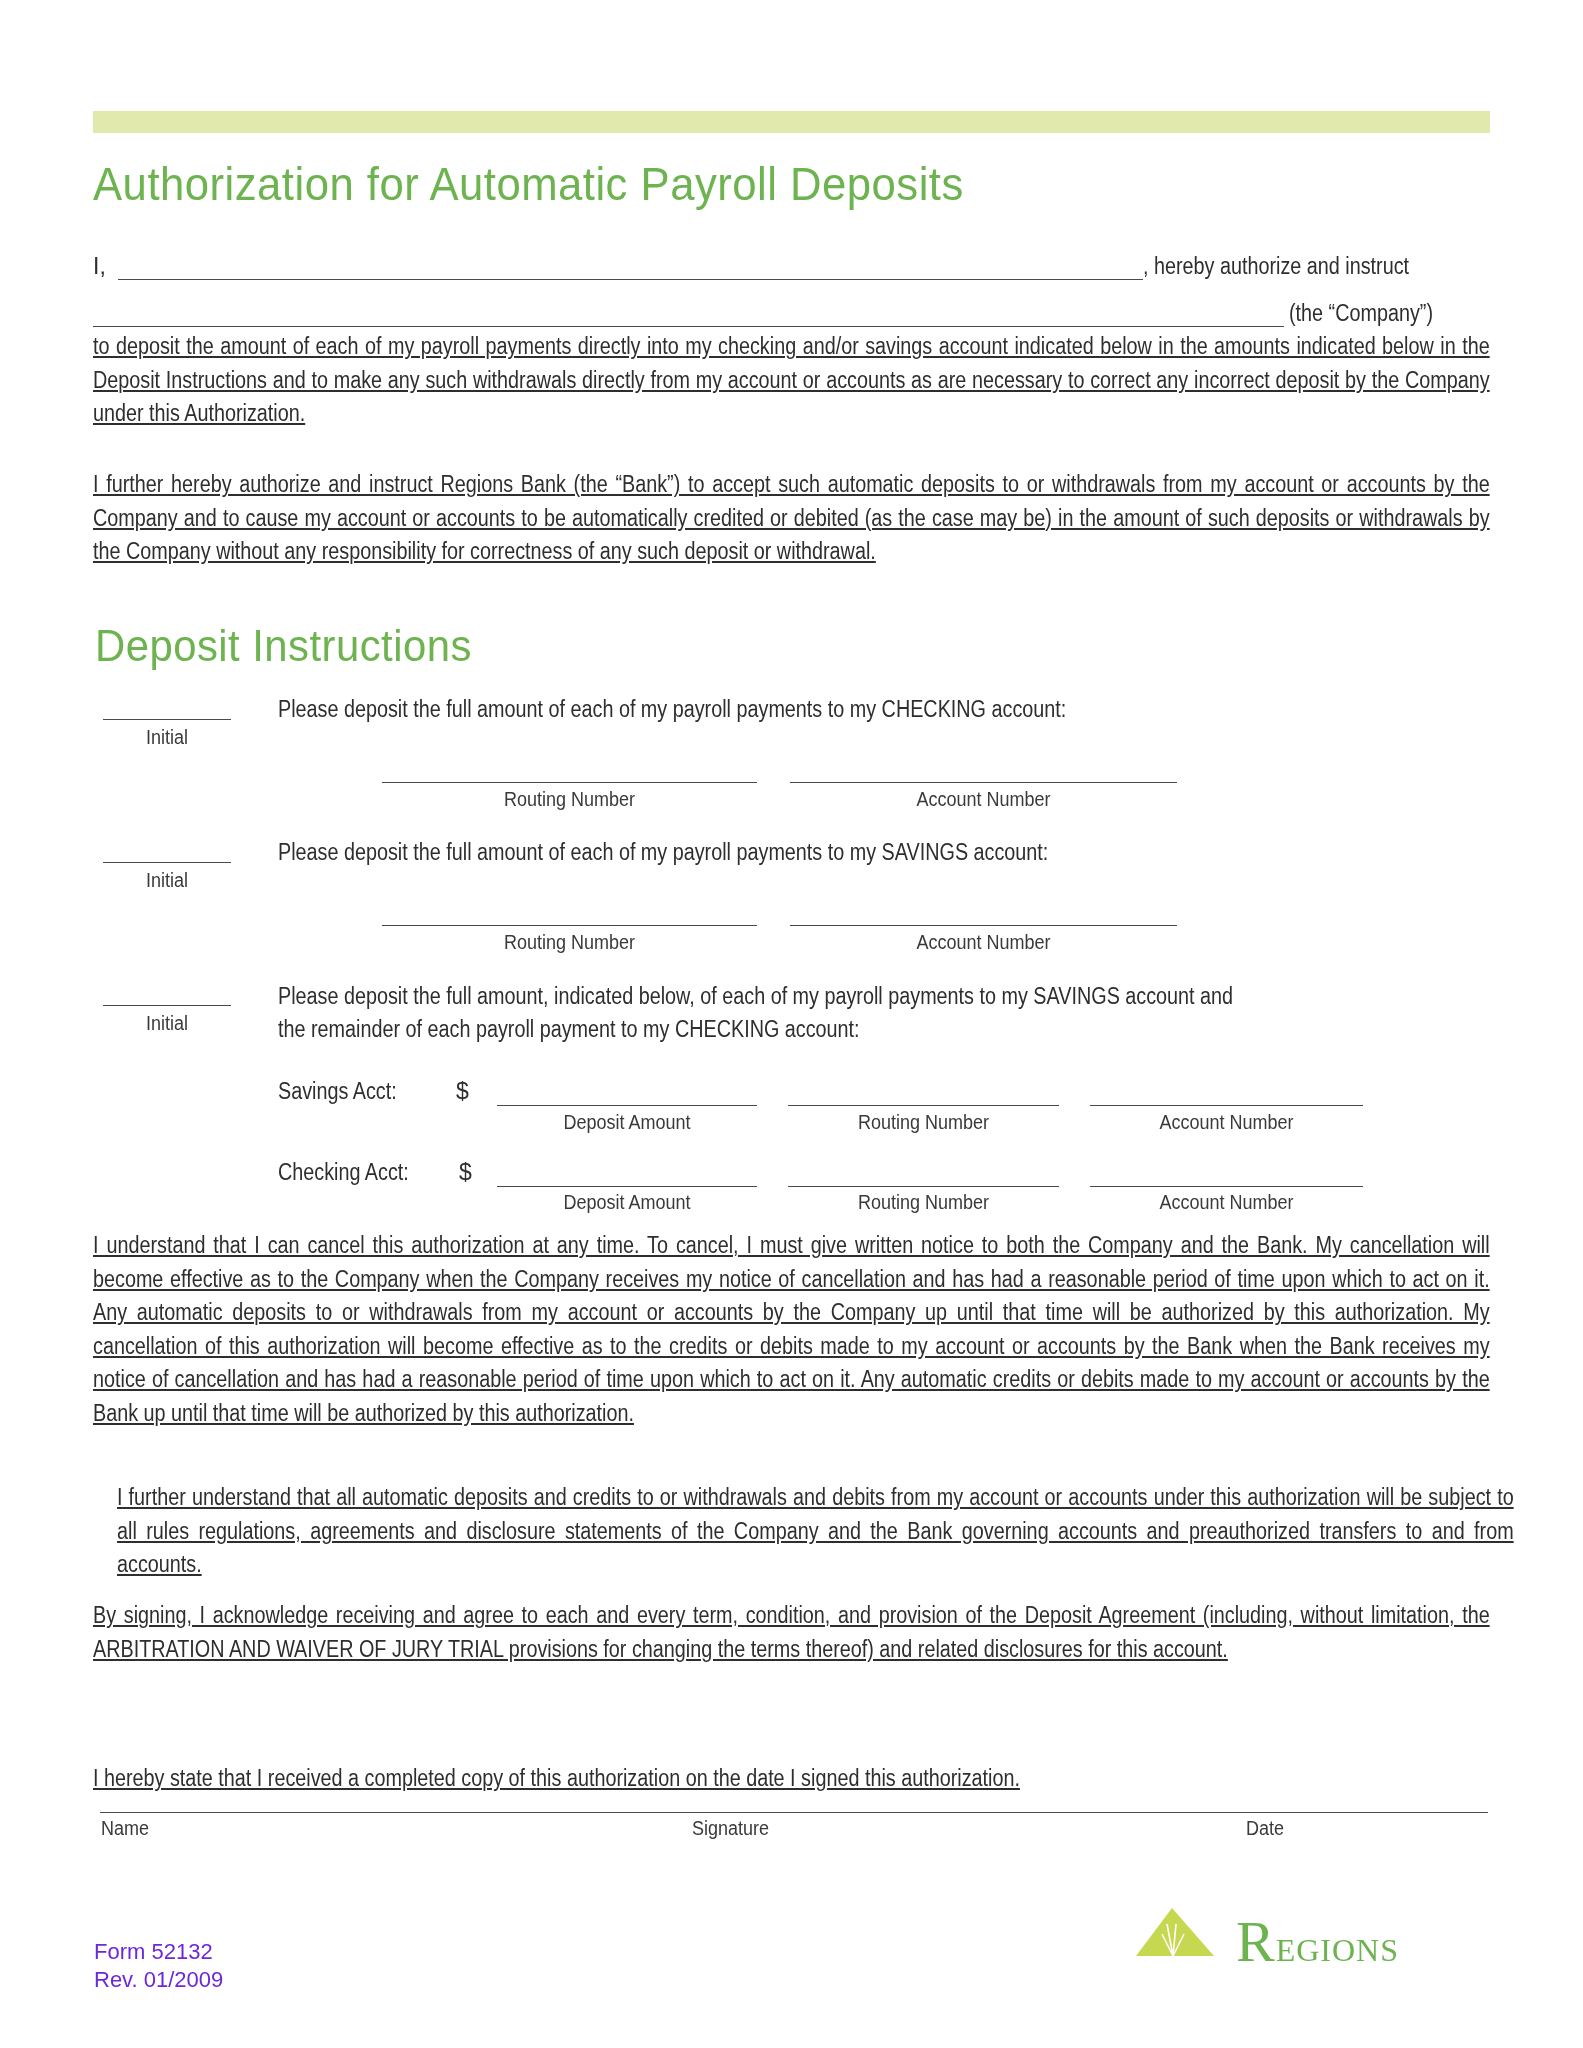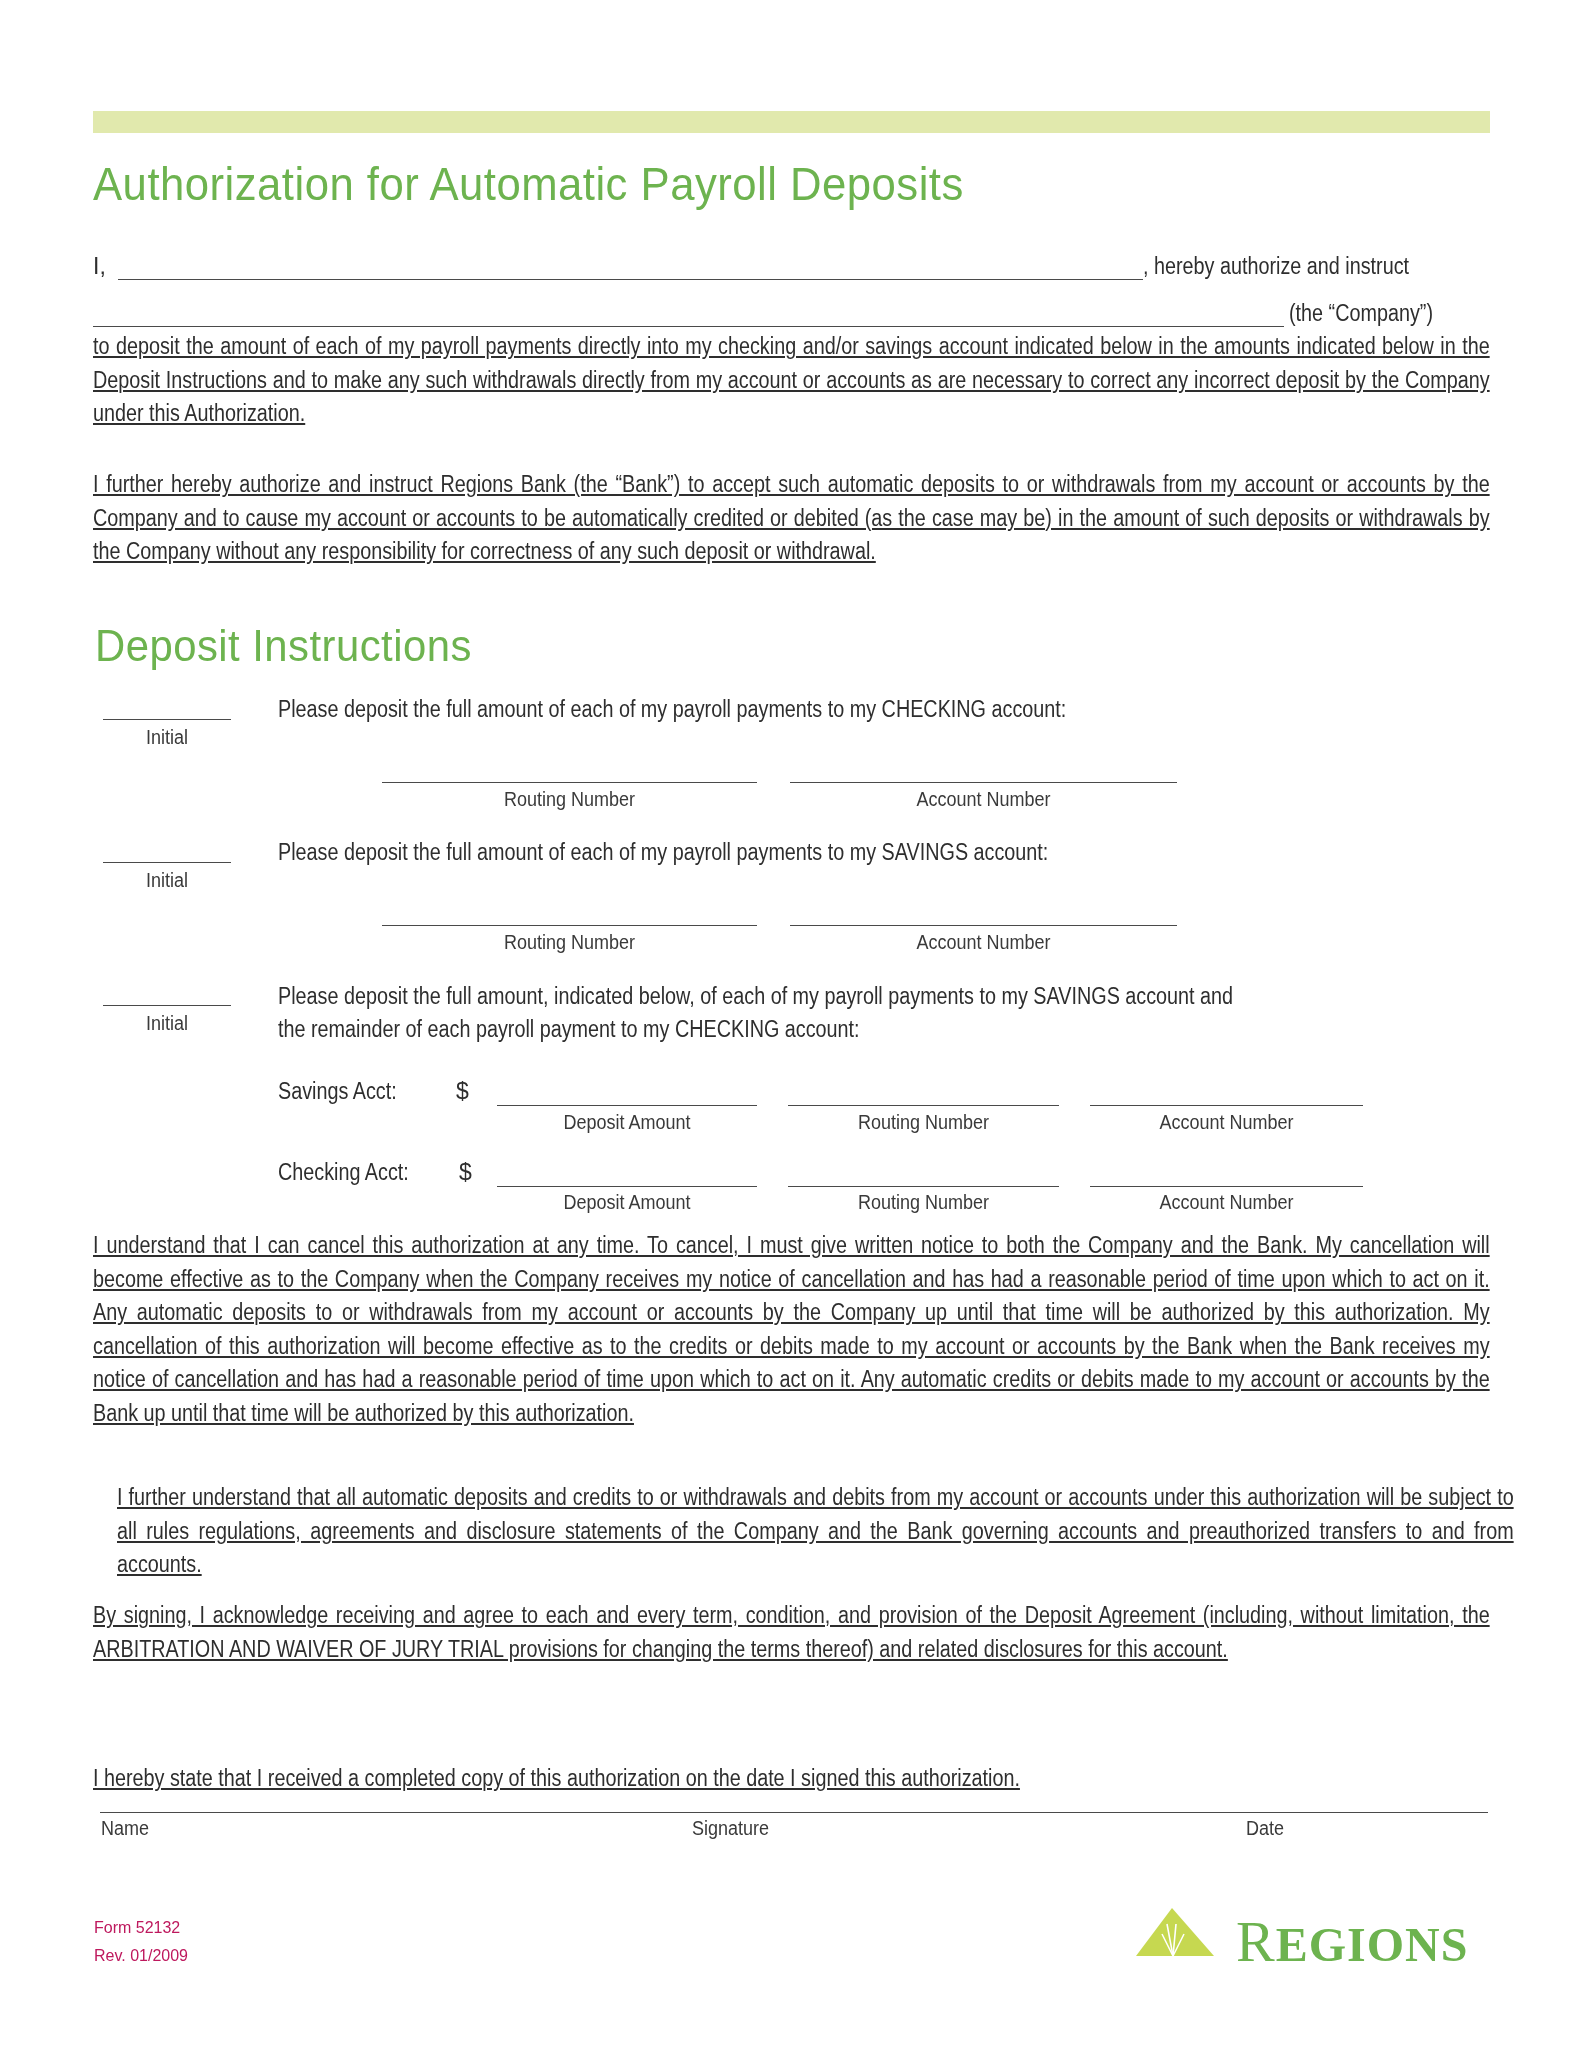--- a/index.html
+++ b/index.html
@@ -11,24 +11,24 @@
         transform:scaleX(0.93); transform-origin:left top; white-space:nowrap; font-weight:normal; }
   .h2 { left:95px; top:620px; font-size:45px; color:#6db34f; letter-spacing:0.5px;
         transform:scaleX(0.93); transform-origin:left top; white-space:nowrap; }
   .txt { font-size:23px; line-height:33px; white-space:nowrap; color:#2e2e2e; }
   .cond { transform:scaleX(0.86); transform-origin:left top; }
   .para { left:93px; width:1397px; font-size:23px; line-height:33.5px; color:#2e2e2e; text-align:justify;text-decoration:underline; }
   .para .in { width:1624px; transform:scaleX(0.86); transform-origin:left top; text-align:justify; text-align-last:left; }
   .line { height:0; border-top:1.6px solid #4a4a4a; }
   .small { font-size:20px; color:#3a3a3a; white-space:nowrap; text-align:center; }
   .smallc { transform:scaleX(0.9); }
-  .foot { font-size:16px; color:#be185d; line-height:28px; left:94px; }
+  .foot { font-size:22px; color:#6d28d9; line-height:28px; left:94px;margin-top:24px; }
   .logo-text { left:1236px; top:1908px; font-family:"Liberation Serif", serif; color:#6db34f;
                font-size:58px; letter-spacing:1px; white-space:nowrap; }
-  .logo-text .sc { font-size:48px;font-weight:bold; }
+  .logo-text .sc { font-size:32px; }
 </style>
 </head>
 <body>
 
 <div class="abs band"></div>
 <div class="abs h1">Authorization for Automatic Payroll Deposits</div>
 
 <div class="abs txt" style="left:93px; top:250px;">I,</div>
 <div class="abs line" style="left:118px; top:279px; width:1025px;"></div>
 <div class="abs txt cond" style="left:1143px; top:250px;">, hereby authorize and instruct</div>

